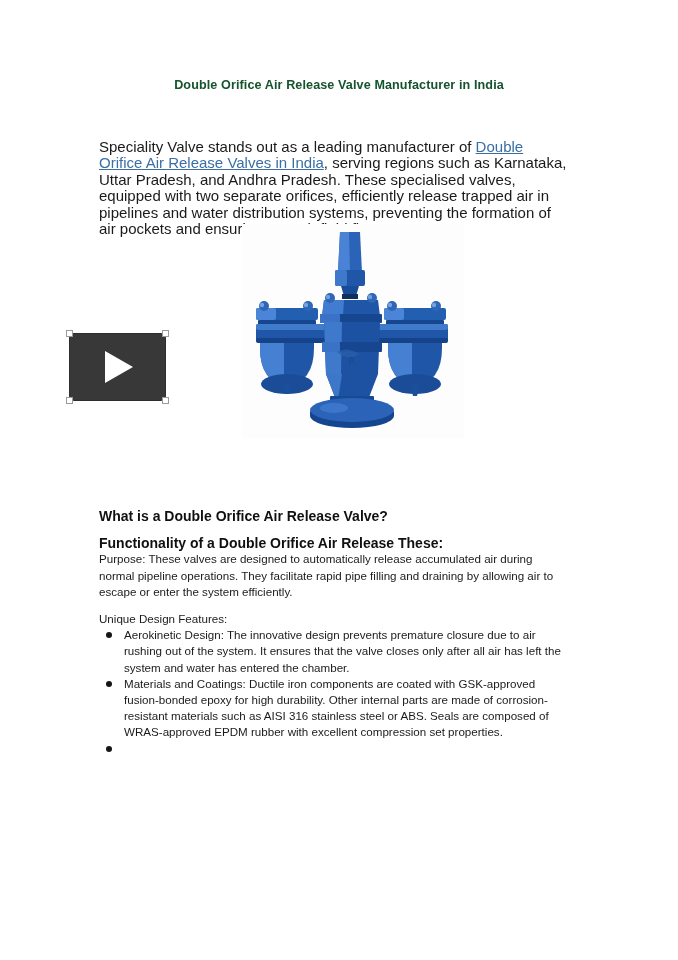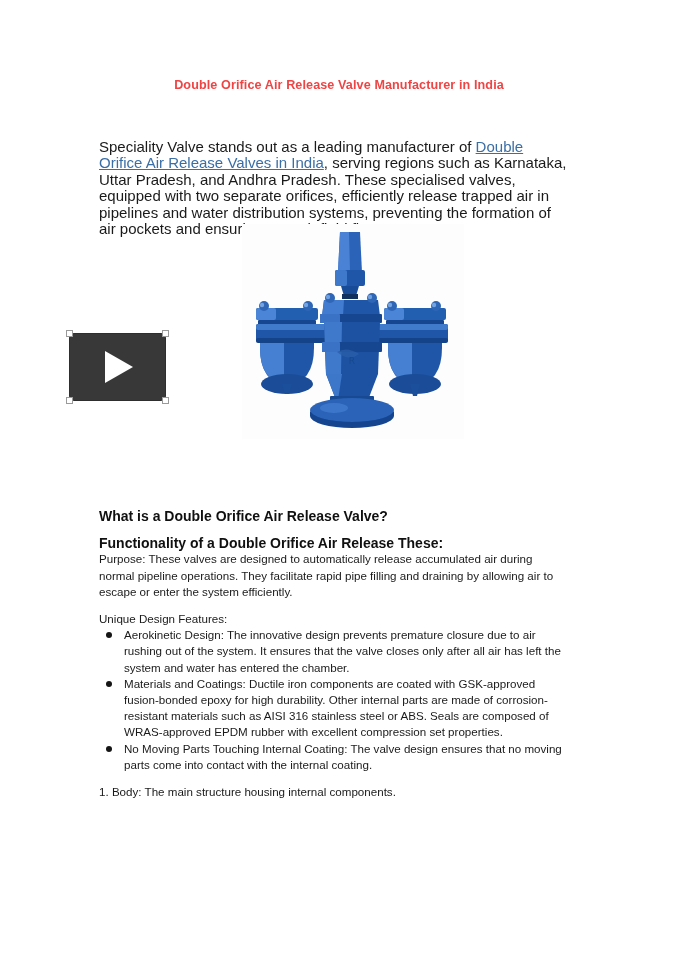--- a/index.html
+++ b/index.html
@@ -28,21 +28,21 @@
   
   .doc-title {
     position: absolute;
     left: 60px;
     top: 78px;
     width: 558px;
     text-align: center;
     font-size: 12.6px;
     font-weight: bold;
     letter-spacing: 0.1px;
-    color: #ef4444;
+    color: #14532d;
   }
 
   
   .intro {
     position: absolute;
     left: 99px;
     top: 124px;
     width: 468px;
     font-size: 15px;
     line-height: 16.4px;
@@ -241,21 +241,20 @@
 
     <div class="h-sub">Functionality of a Double Orifice Air Release These:</div>
     <p class="para">Purpose: These valves are designed to automatically release accumulated air during normal pipeline operations. They facilitate rapid pipe filling and draining by allowing air to escape or enter the system efficiently.</p>
 
     <div class="gap-sm"></div>
 
     <div>Unique Design Features:</div>
     <ul class="feat">
       <li><span class="bullet"></span><span>Aerokinetic Design: The innovative design prevents premature closure due to air rushing out of the system. It ensures that the valve closes only after all air has left the system and water has entered the chamber.</span></li>
       <li><span class="bullet"></span><span>Materials and Coatings: Ductile iron components are coated with GSK-approved fusion-bonded epoxy for high durability. Other internal parts are made of corrosion-resistant materials such as AISI 316 stainless steel or ABS. Seals are composed of WRAS-approved EPDM rubber with excellent compression set properties.</span></li>
-      <li><span class="bullet"></span><span>No Moving Parts Touching Internal Coating: The valve design ensures that no moving parts come into contact with the internal coating.</span></li>
+      <li><span class="bullet"></span></li>
     </ul>
 
     <div class="gap-sm"></div>
 
-    <p class="para">1. Body: The main structure housing internal components.</p>
 
   </div>
 </div>
 
 </body></html>

